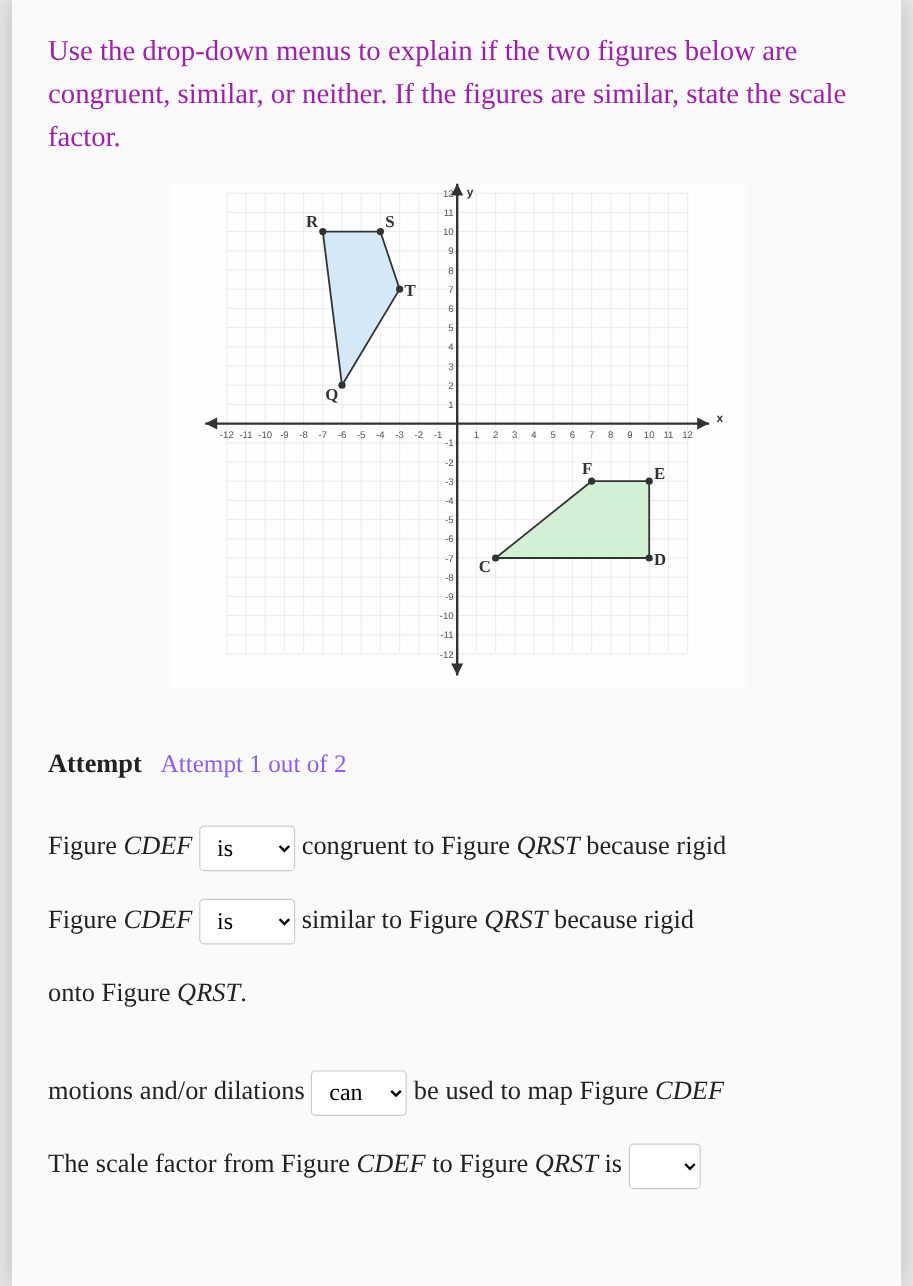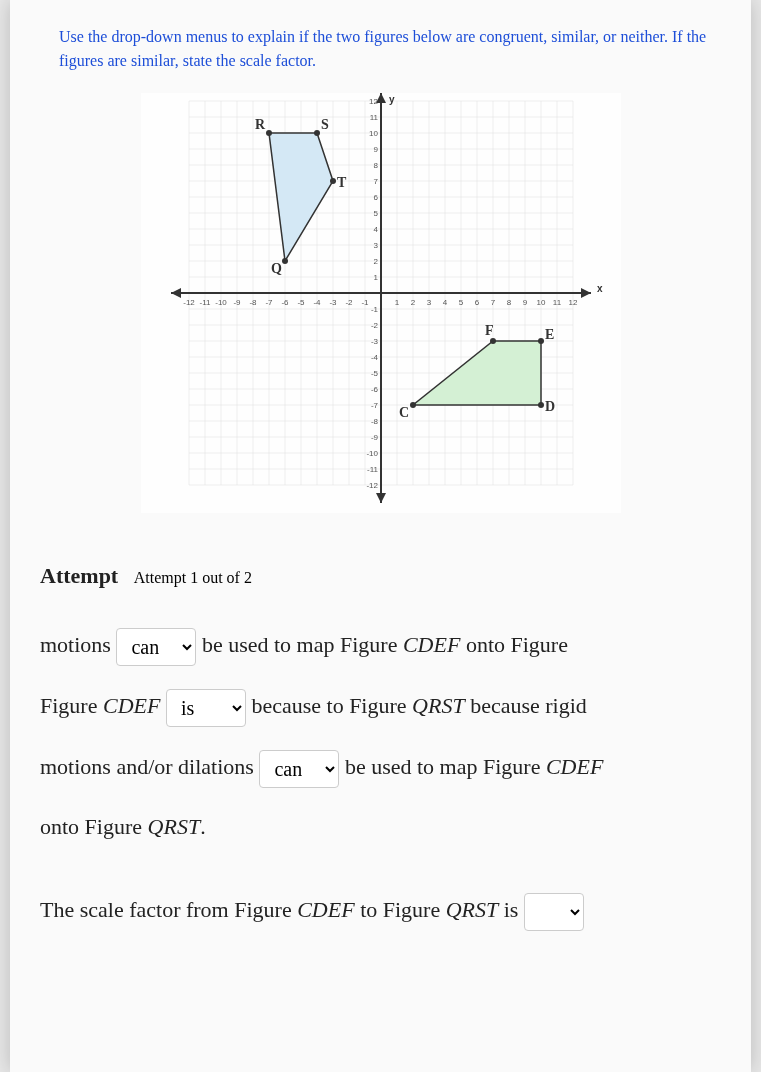--- a/index.html
+++ b/index.html
@@ -12,25 +12,24 @@
       position: relative;
     }
     .page {
       background: #fafafa;
       margin: 0 10px;
       padding: 25px 30px 0 30px;
       min-height: 1072px;
       box-shadow: 0 0 20px rgba(0,0,0,0.2);
     }
     .prompt {
-      font-size: 16px;
+      font-size: 24px;
       line-height: 1.5;
-      color: #1d4ed8;
+      color: #a21caf;
       margin-bottom: 20px;
-      margin-left: 19px;
     }
     .graph-container {
       width: 480px;
       height: 420px;
       margin: 0 auto 40px;
       position: relative;
       background: #fefefe;
     }
     .graph-container svg {
       width: 100%;
@@ -41,22 +40,22 @@
       font-size: 22px;
       color: #222;
     }
     .answer-header {
       margin-bottom: 30px;
     }
     .answer-label {
       font-weight: bold;
     }
     .attempt {
-      font-size: 16px;
-      color: #000000;
+      font-size: 21px;
+      color: #8b5cf6;
       margin-left: 10px;
       margin-top: 20px;
     }
     .answer-line {
       line-height: 2.4;
       margin-bottom: 8px;
     }
     .italic { font-style: italic; }
     select.dropdown {
       font-size: 20px;
@@ -228,38 +227,38 @@
     </svg>
   </div>
 
   <div class="answer-section">
     <div class="answer-header">
       <span class="answer-label">Attempt</span>
       <span class="attempt">Attempt 1 out of 2</span>
     </div>
 
     <div class="answer-line">
-      <span>motions </span>
-      <select class="dropdown"><option>can</option></select>
-      <span> be used to map Figure </span><span class="italic">CDEF</span><span> onto Figure</span>
-    </div>
-
-    <div class="answer-line">
       <span>Figure </span><span class="italic">CDEF</span>
       <select class="dropdown"><option>is</option></select>
-      <span> because to Figure </span><span class="italic">QRST</span><span> because rigid</span>
+      <span> congruent to Figure </span><span class="italic">QRST</span><span> because rigid</span>
+    </div>
+
+    <div class="answer-line">
+      <span>Figure </span><span class="italic">CDEF</span>
+      <select class="dropdown"><option>is</option></select>
+      <span> similar to Figure </span><span class="italic">QRST</span><span> because rigid</span>
+    </div>
+    <div class="answer-line" style="margin-bottom:30px;">
+      <span>onto Figure </span><span class="italic">QRST</span><span>.</span>
     </div>
     <div class="answer-line">
       <span>motions and/or dilations </span>
       <select class="dropdown"><option>can</option></select>
       <span> be used to map Figure </span><span class="italic">CDEF</span>
     </div>
-    <div class="answer-line" style="margin-bottom:30px;">
-      <span>onto Figure </span><span class="italic">QRST</span><span>.</span>
-    </div>
 
     <div class="answer-line">
       <span>The scale factor from Figure </span><span class="italic">CDEF</span><span> to Figure </span><span class="italic">QRST</span><span> is</span>
       <select class="dropdown small"><option></option></select>
     </div>
   </div>
 
 </div>
 
 </body></html>

